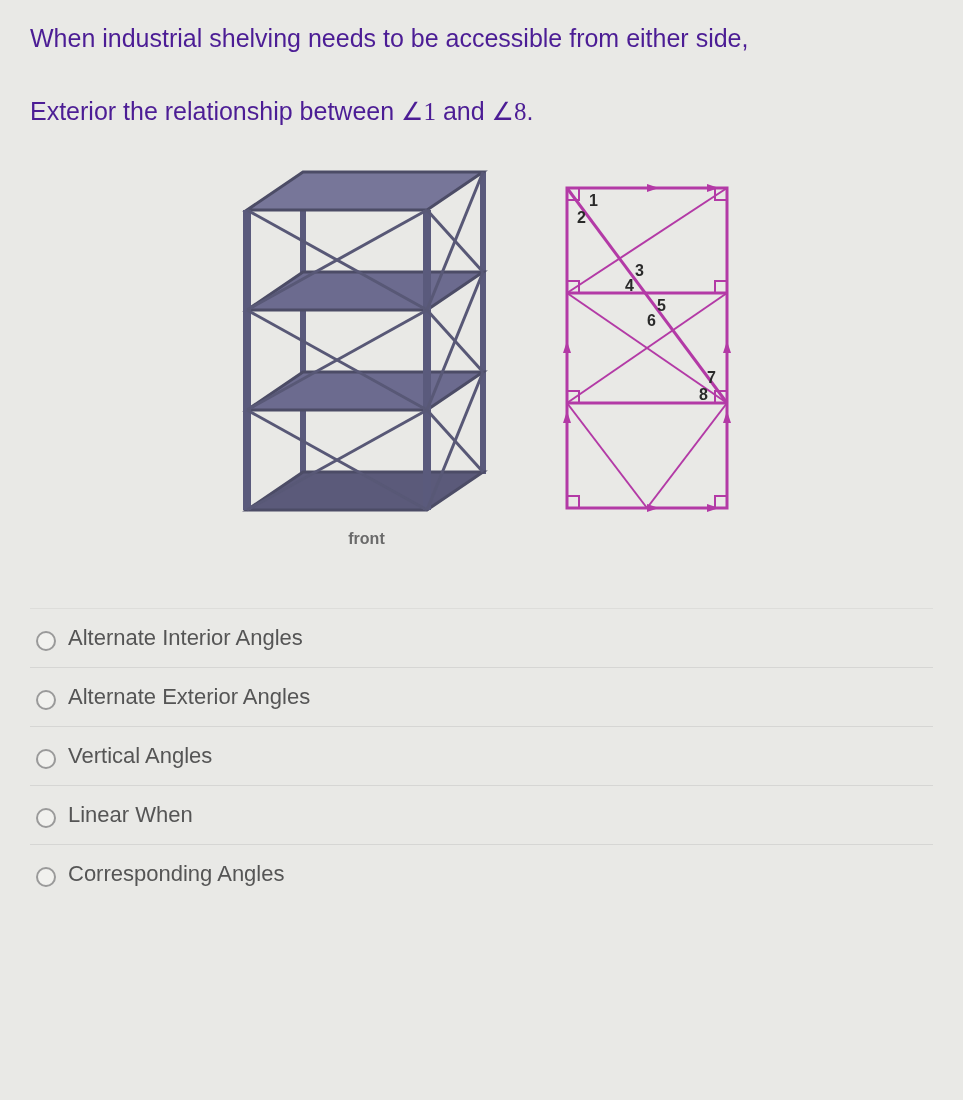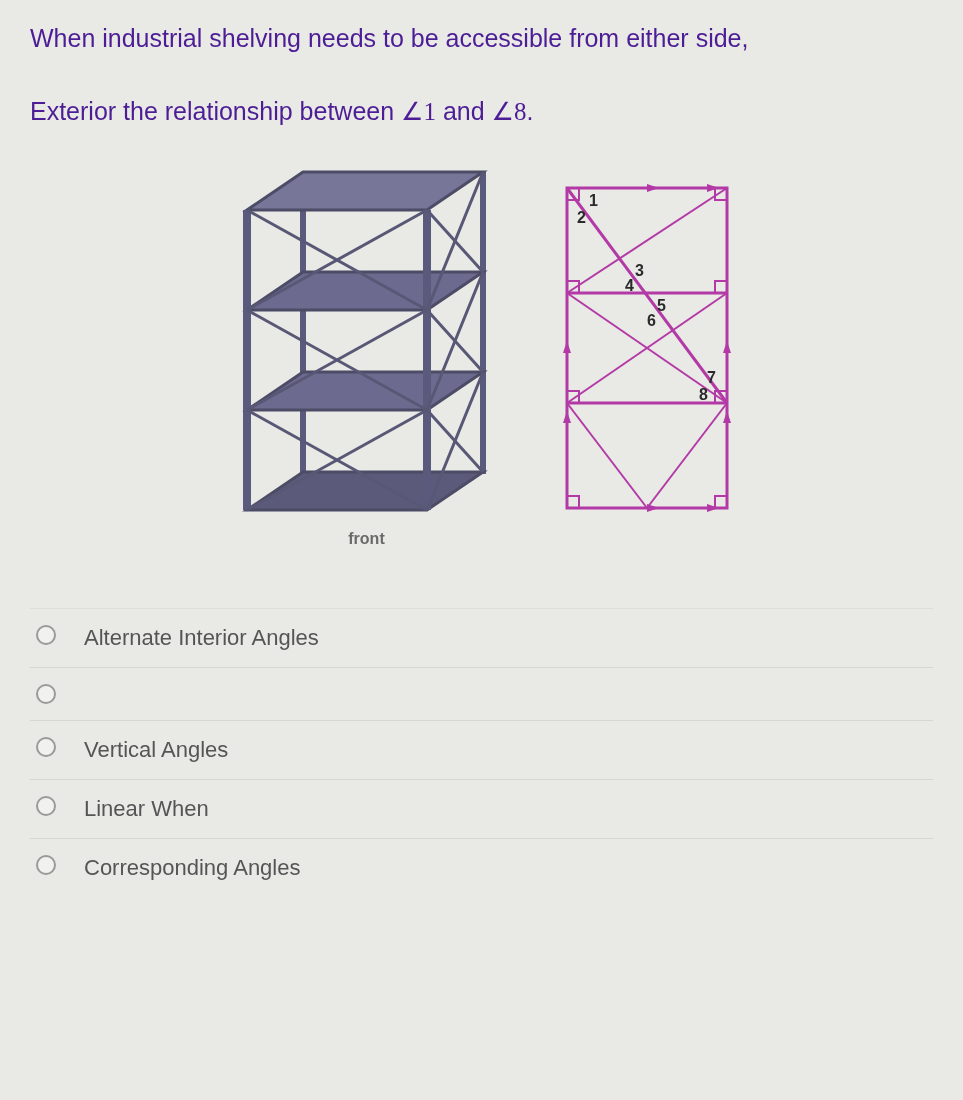--- a/index.html
+++ b/index.html
@@ -30,22 +30,22 @@
     font-size: 16px;
     color: #6a6a6a;
     font-weight: 600;
     margin-top: 6px;
   }
   svg { display: block; }
 
   .options { margin-top: 20px; }
   .option-row {
     display: flex;
-    align-items: flex-start;
-    gap: 28px;
+    align-items: flex-end;
+    gap: 12px;
     padding: 16px 6px;
     border-top: 1px solid rgba(0,0,0,0.08);
     cursor: pointer;
   }
   .option-row:first-child { border-top: 1px solid rgba(0,0,0,0.05); }
   .radio {
     width: 20px;
     height: 20px;
     border: 2px solid #9a9a9a;
     border-radius: 50%;
@@ -167,20 +167,21 @@
 
 </div>
 
 <div class="options" style="position:relative;">
   <div class="option-row">
     <span class="radio"></span>
     <span class="option-label">Alternate Interior Angles</span>
   </div>
   <div class="option-row">
     <span class="radio"></span>
+    <span class="option-label">Alternate Exterior Angles</span>
   </div>
   <div class="option-row">
     <span class="radio"></span>
     <span class="option-label">Vertical Angles</span>
   </div>
   <div class="option-row">
     <span class="radio"></span>
     <span class="option-label">Linear When</span>
   </div>
   <div class="option-row">

